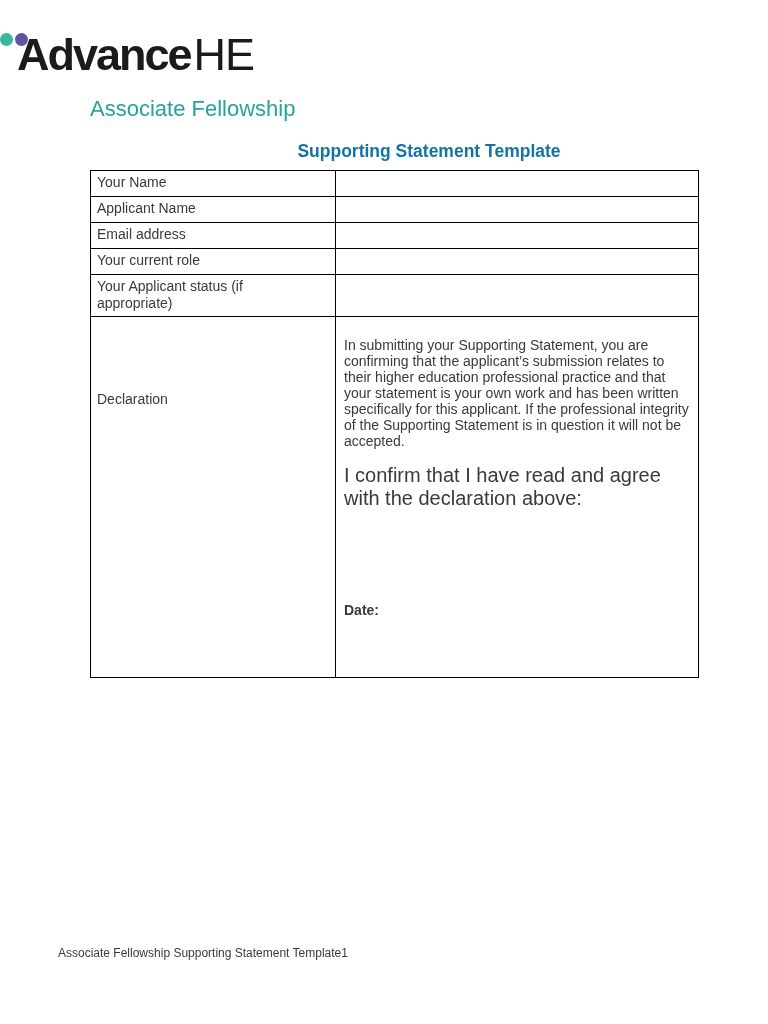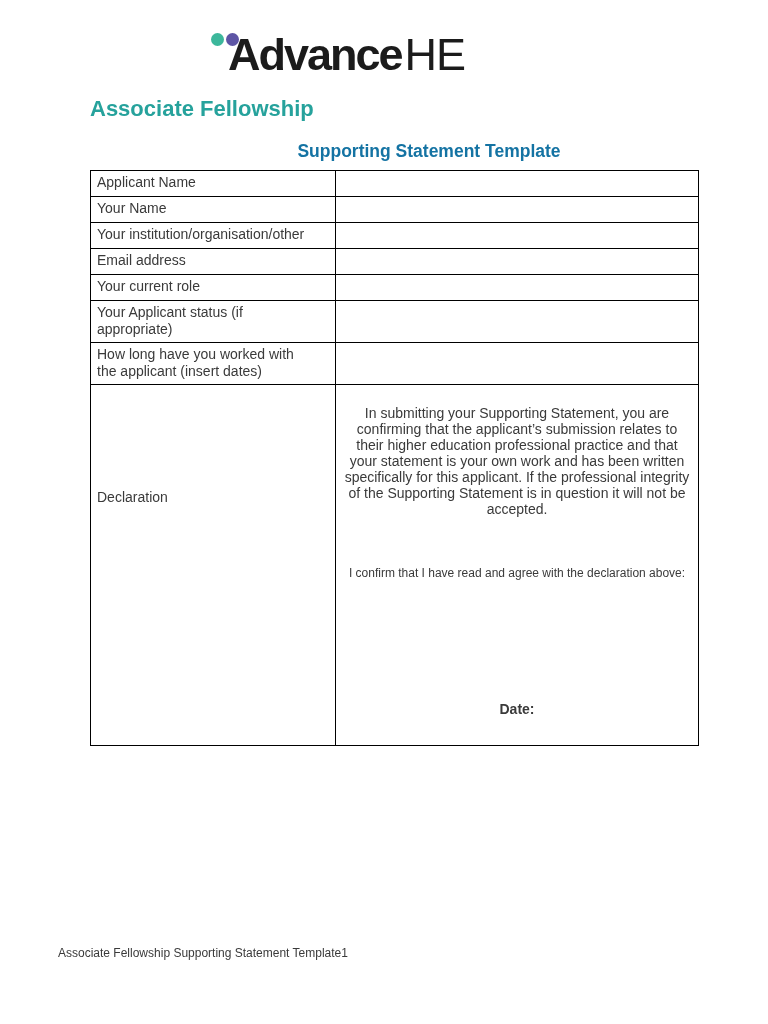--- a/index.html
+++ b/index.html
@@ -10,41 +10,41 @@
     height: 1024px;
     margin: 0 auto;
     background: #ffffff;
     font-family: "Liberation Sans", sans-serif;
     color: var(--body-text, #3a3a3a);
     overflow: hidden;
   }
   
   .logo-wrap {
     display: flex;
-    justify-content: center;
+    justify-content: flex-start;
     padding: 31px 92px 0 0;
     height: 82px;
   }
   .logo { position: relative; padding-left: 17px; white-space: nowrap; }
   .logo-dots { position: absolute; left: 0; top: 2px; display: flex; gap: 2px; }
   .dot { width: 13px; height: 13px; border-radius: 50%; }
   .dot-teal   { background: var(--logo-dot-teal,   #3CB79B); }
   .dot-purple { background: var(--logo-dot-purple, #5D55A5); }
   .logo-advance {
     font-size: 45px; line-height: 48px; font-weight: 800;
     letter-spacing: -2px; color: var(--logo-text, #1b1b1b);
   }
   .logo-he {
     font-size: 45px; line-height: 48px; font-weight: 400;
     letter-spacing: -1px; color: var(--logo-text, #1b1b1b); margin-left: 3px;
   }
   
   .title {
     margin: 14px 0 0 90px;
-    font-size: 22px; line-height: 26px; font-weight: bold;
+    font-size: 22px; line-height: 26px; font-weight: normal;
     color: var(--title-teal, #26A29C);
   }
   .subtitle {
     margin: 19px 0 0 90px;
     font-size: 17.5px; line-height: 21px; font-weight: bold;
     color: var(--subtitle-blue, #1473A3);
     text-align: center;
   }
   
   table.form {
@@ -59,25 +59,25 @@
     font-size: 14px;
     line-height: 17px;
     color: var(--body-text, #3a3a3a);
   }
   td.label { padding: 3px 5px 2px 6px; }
   td.value { background: #fff; }
   tr.r-std  { height: 26px; }
   tr.r-tall { height: 42px; }
   tr.r-decl { height: 361px; }
   .wrap-narrow { display: inline-block; max-width: 208px; }
-  td.decl-label { padding-top: 104px; }
-  td.decl-value { padding: 20px 8px 0 8px; text-align: center; }
+  td.decl-label { padding-top: 74px; }
+  td.decl-value { padding: 20px 8px 0 8px; }
   .decl-text    { font-size: 14px; line-height: 16px; }
-  .confirm-text { margin-top: 48px; font-size: 12px; line-height: 16px; }
-  .date-label   { margin-top: 120px; font-size: 14px; font-weight: bold; }
+  .confirm-text { margin-top: 15px; font-size: 20px; line-height: 23px; }
+  .date-label   { margin-top: 92px; font-size: 14px; font-weight: bold; }
   
   .footer {
     position: absolute;
     left: 58px; right: 112px; top: 946px;
     display: flex;
     font-size: 12px; line-height: 15px;
     color: var(--body-text, #3a3a3a);
   }
 </style>
 </head>
@@ -97,45 +97,37 @@
   <h1 class="title">Associate Fellowship</h1>
   <h2 class="subtitle">Supporting Statement Template</h2>
 
   <table class="form">
     <colgroup>
         <col style="width:245px">
         <col style="width:363px">
       </colgroup>
     <tbody>
       <tr class="r-std">
-        <td class="label"><span>Applicant Name</span></td>
-        <td class="value"></td>
-      </tr>
-      <tr class="r-std">
         <td class="label"><span>Your Name</span></td>
         <td class="value"></td>
       </tr>
       <tr class="r-std">
-        <td class="label"><span>Your institution/organisation/other</span></td>
+        <td class="label"><span>Applicant Name</span></td>
         <td class="value"></td>
       </tr>
       <tr class="r-std">
         <td class="label"><span>Email address</span></td>
         <td class="value"></td>
       </tr>
       <tr class="r-std">
         <td class="label"><span>Your current role</span></td>
         <td class="value"></td>
       </tr>
       <tr class="r-tall">
         <td class="label"><span class="wrap-narrow">Your Applicant status (if appropriate)</span></td>
-        <td class="value"></td>
-      </tr>
-      <tr class="r-tall">
-        <td class="label"><span class="wrap-narrow">How long have you worked with the applicant (insert dates)</span></td>
         <td class="value"></td>
       </tr>
       <tr class="r-decl">
         <td class="label decl-label"><span>Declaration</span></td>
         <td class="value decl-value">
           <p class="decl-text">In submitting your Supporting Statement, you are confirming that the applicant’s submission relates to their higher education professional practice and that your statement is your own work and has been written specifically for this applicant. If the professional integrity of the Supporting Statement is in question it will not be accepted.</p>
           <p class="confirm-text">I confirm that I have read and agree with the declaration above:</p>
           <p class="date-label">Date:</p>
         </td>
       </tr>

